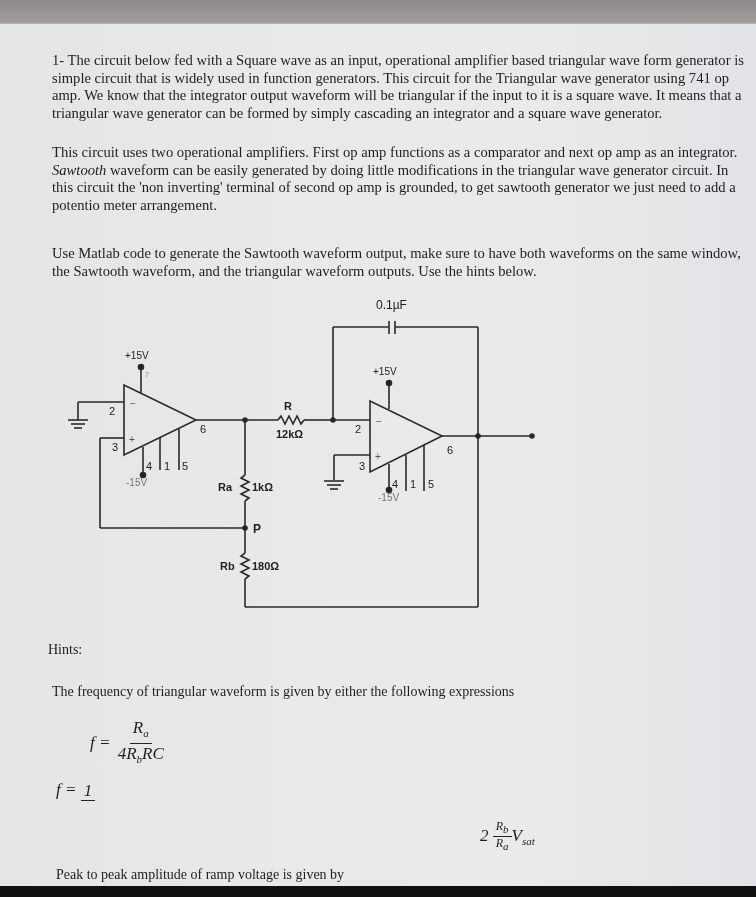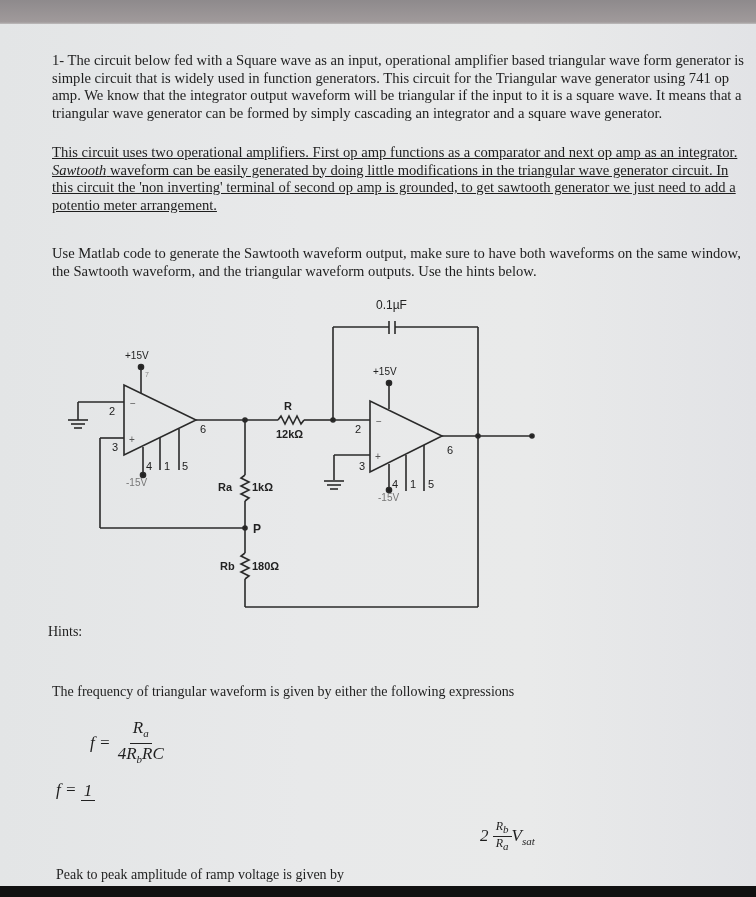--- a/index.html
+++ b/index.html
@@ -6,24 +6,24 @@
   body {
     width:756px; height:897px; overflow:hidden;
     background: linear-gradient(180deg,#8e8a8c 0px,#a09a9b 22px,#dcdede 26px,#e6e8e9 60%,#dfe3ea 100%);
     font-family:"Liberation Serif", serif; color:#1e1e1e; position:relative;
   }
   .page { position:absolute; left:0; top:24px; width:756px; height:862px;
     background: linear-gradient(90deg,#e3e5e6 0%,#e8e9ea 40%,#e9eaea 70%,#e2e3e6 100%); }
   .bottom-edge { position:absolute; left:0; top:886px; width:756px; height:11px; background:#111; }
   .para { position:absolute; left:36px; width:700px; font-size:14.6px; line-height:17.6px; margin:16px; }
   .p1 { top:36px; }
-  .p2 { top:128px;text-decoration:underline; }
+  .p2 { top:128px; }
   .p3 { top:229px; }
   .circuit { position:absolute; left:0; top:280px; }
-  .hints { position:absolute; left:48px; top:624px; font-size:14px; }
+  .hints { position:absolute; left:48px; top:642px; font-size:14px; }
   .freq-text { position:absolute; left:52px; top:684px; font-size:14px; }
   .peak-text { position:absolute; left:56px; top:867px; font-size:14px; }
   .math { font-family:"Liberation Serif", serif; font-style:italic; }
   .eq1 { position:absolute; left:90px; top:718px; font-size:17px; }
   .eq2 { position:absolute; left:56px; top:780px; font-size:17px; }
   .eq3 { position:absolute; left:480px; top:820px; font-size:17px; }
   .frac { display:inline-flex; flex-direction:column; align-items:center; vertical-align:middle; }
   .frac .num { padding:0 3px; border-bottom:1px solid #222; line-height:19px; }
   .frac .den { padding:0 3px; line-height:19px;font-family:Liberation Serif, serif; }
   sub { font-size:11px; }

